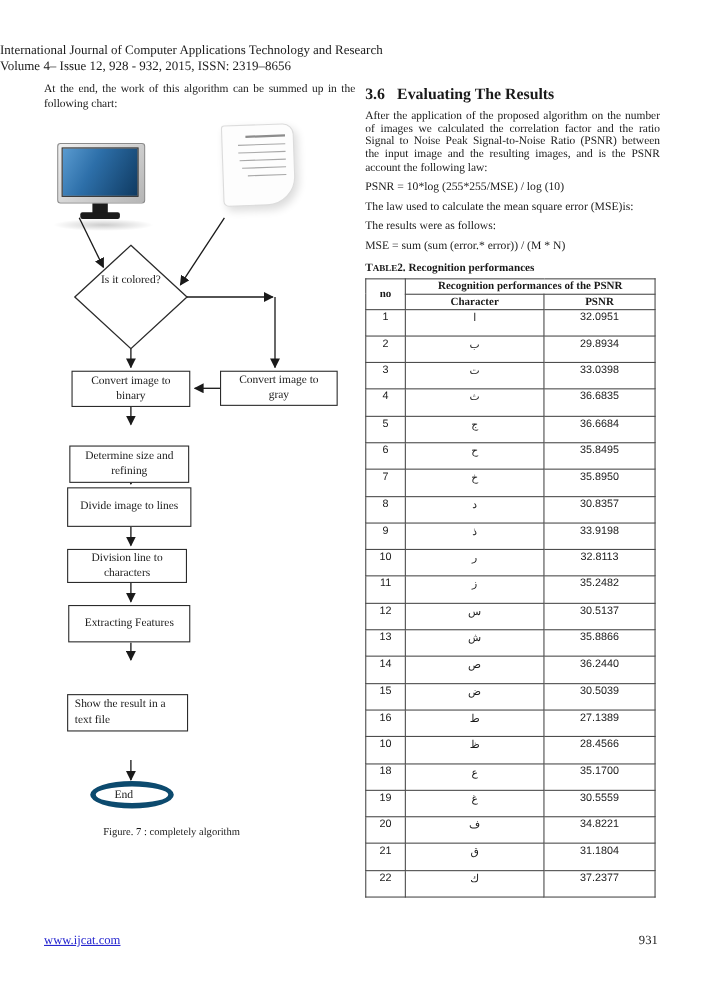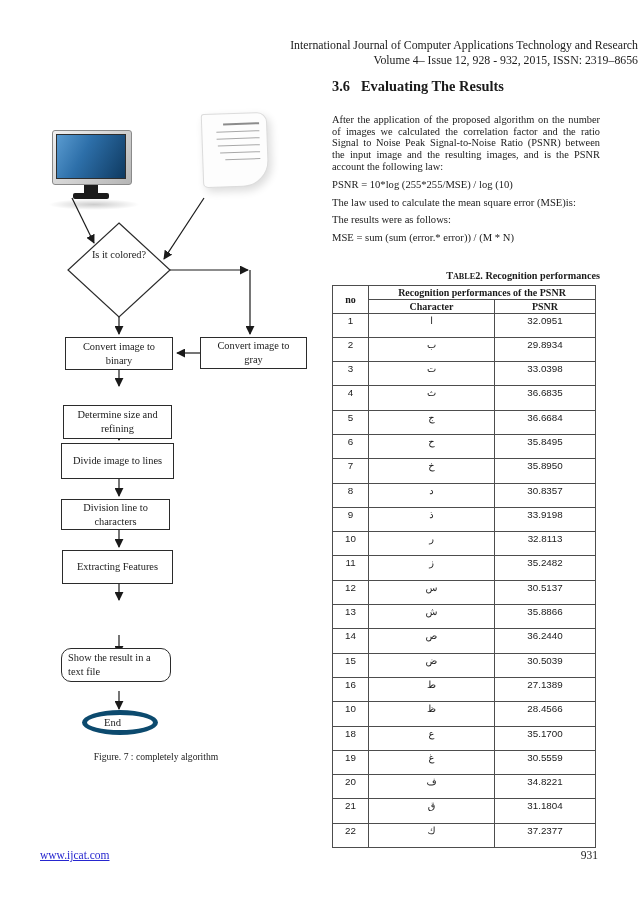--- a/index.html
+++ b/index.html
@@ -1,20 +1,20 @@
 <!DOCTYPE html>
 <html><head>
 <meta charset="utf-8">
 <style>
   * { margin:0; padding:0; box-sizing:border-box; }
   body { background:#ffffff; font-family:"Liberation Serif", serif; color:#1a1a1a; }
   .page { position:relative; width:638px; height:902px; background:#ffffff; overflow:hidden; }
 
   
-  .header { position:absolute; top:38px; left:0; width:638px; text-align:right;
+  .header { position:absolute; top:38px; left:0; width:638px; text-align:left;
             font-size:11.8px; line-height:14.5px; }
 
   
   .intro { position:absolute; top:76px; left:40px; width:283px; font-size:10.4px;
            line-height:12.6px; text-align:justify; }
 
   .flow { position:absolute; top:110px; left:40px; width:282px; height:670px; }
   .flow svg.wires { position:absolute; top:0; left:0; }
   .fc-node { position:absolute; border:1px solid #2b2b2b; background:#fff;
              font-size:10.4px; line-height:1.3; display:flex; align-items:center;
@@ -44,25 +44,25 @@
   
   .doc { position:absolute; left:162px; top:3px; width:66px; height:74px;
          background:#fdfdfd; border:1px solid #dcdcdc; border-radius:3px 10px 26px 5px;
          box-shadow:3px 4px 8px rgba(0,0,0,.14); transform:rotate(-2deg);
          padding:9px 7px 0 7px; }
   .doc .dline { height:0; border-top:1px solid #a8a8a8; margin:0 0 6px auto; }
   .doc .dline.dark { border-top:2px solid #8c8c8c; }
 
   
   .rightcol { position:absolute; top:78px; left:332px; width:268px; }
-  .sec-head { font-size:14.4px; font-weight:bold; margin-bottom:19px; }
+  .sec-head { font-size:14.4px; font-weight:bold; margin-bottom:5px; }
   .sec-head .num { display:inline-block; margin-right:11px; }
   .para { font-size:10.4px; line-height:11.7px; text-align:justify; }
   .formula { font-size:10.6px; margin-top:6.5px; }
-  .tbl-caption { font-size:10.2px; font-weight:bold; margin-top:27px; margin-bottom:4px;text-align:right; }
+  .tbl-caption { font-size:10.2px; font-weight:bold; margin-top:9px; margin-bottom:4px; }
   .tbl-caption .sc { font-size:8.2px; }
 
   table.results { border-collapse:collapse; width:263px; table-layout:fixed; }
   table.results th, table.results td { border:1px solid #4d4d4d; }
   table.results th { font-size:10px; font-weight:bold; text-align:center;
                      height:14px; font-family:"Liberation Serif", serif; }
   table.results td { font-family:"Liberation Sans", sans-serif; font-size:9.8px;
                      text-align:center; vertical-align:top; height:24.3px; padding-top:1px; }
   .c-no  { width:36px; }
   .c-char{ width:126px; font-size:10.5px; }
@@ -76,20 +76,21 @@
 </head>
 <body>
 
 <div class="page">
 
   <div class="header">
     <div>International Journal of Computer Applications Technology and Research</div>
     <div>Volume 4– Issue 12, 928 - 932, 2015, ISSN: 2319–8656</div>
   </div>
 
+  <p class="intro">At the end, the work of this algorithm can be summed up in the following chart:</p>
 
   <div class="flow">
 
     <svg class="wires" width="282" height="670" viewBox="0 0 282 670">
       <defs>
         <marker id="arr" viewBox="0 0 10 10" refX="9" refY="5" markerWidth="7.5" markerHeight="7.5" orient="auto-start-reverse">
           <path d="M0,0 L10,5 L0,10 z" fill="#1a1a1a"></path>
         </marker>
       </defs>
       <g stroke="#1a1a1a" stroke-width="1.2" fill="none">
@@ -128,21 +129,21 @@
     </div>
 
     <div class="fc-diamond-label">Is it colored?</div>
 
     <div class="fc-node" style="left:25px; top:227px; width:108px; height:33px;">Convert image to binary</div>
     <div class="fc-node" style="left:160px; top:227px; width:107px; height:32px;">Convert image to gray</div>
     <div class="fc-node" style="left:23px; top:295px; width:109px; height:34px;">Determine size and refining</div>
     <div class="fc-node" style="left:21px; top:389px; width:109px; height:31px;">Division line to characters</div>
     <div class="fc-node" style="left:21px; top:333px; width:113px; height:36px;">Divide image to lines</div>
     <div class="fc-node" style="left:22px; top:440px; width:111px; height:34px;">Extracting Features</div>
-    <div class="fc-node left-text" style="left:21px; top:538px; width:110px; height:34px;border-radius:10px;">Show the result in a text file</div>
+    <div class="fc-node left-text" style="left:21px; top:521px; width:110px; height:34px;">Show the result in a text file</div>
 
     <div class="fc-end">End</div>
 
     <div class="fc-caption">Figure. 7  : completely algorithm</div>
   </div>
 
   <div class="rightcol">
     <h2 class="sec-head"><span class="num">3.6</span><span>Evaluating The Results</span></h2>
 
     <p class="para">After the application of the proposed algorithm on the number of images we calculated the correlation factor and the ratio Signal to Noise Peak Signal-to-Noise Ratio (PSNR) between the input image and the resulting images, and is the PSNR account the following law:</p>

